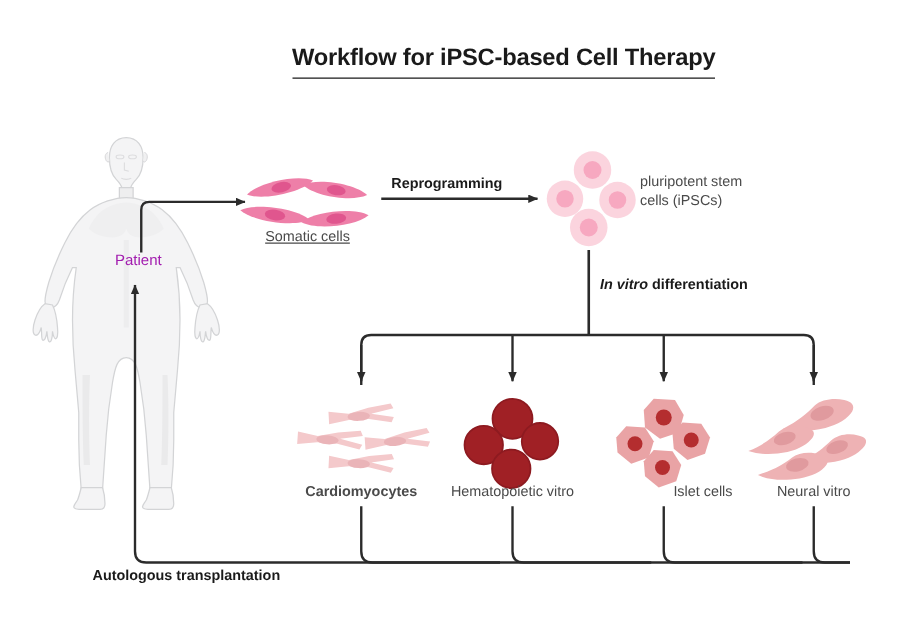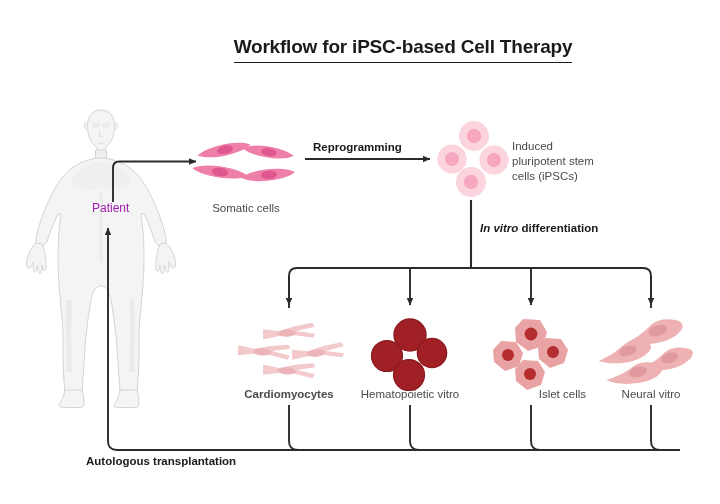--- a/index.html
+++ b/index.html
@@ -285,33 +285,32 @@
     <path d="M410,405 L410,441 Q410,450 419,450 L521,450" fill="none" stroke="#2b2b2b" stroke-width="1.9"></path>
     <path d="M531,405 L531,441 Q531,450 540,450 L642,450" fill="none" stroke="#2b2b2b" stroke-width="1.9"></path>
     <path d="M651,405 L651,441 Q651,450 660,450 L680,450" fill="none" stroke="#2b2b2b" stroke-width="1.9"></path>
 
     <path d="M680,450 L117,450 Q108,450 108,441 L108,228" fill="none" stroke="#2b2b2b" stroke-width="1.9" marker-end="url(#arrowhead)"></path>
   </g>
 </svg>
 
 <div class="patient-label" style="left:92px; top:201px;">Patient</div>
 
-<div class="lbl-center" style="left:186px; top:201px; width:120px;">Somatic cells</div>
+<div class="lbl-center" style="left:186px; top:183px; width:120px;text-decoration:underline;">Somatic cells</div>
 
 <div class="lbl-bold" style="left:313px; top:141px;text-align:right;">Reprogramming</div>
 
 <div class="lbl-multiline" style="left:512px; top:139px;">
-  <div>Induced</div>
   <div>pluripotent stem</div>
   <div>cells (iPSCs)</div>
 </div>
 
 <div class="lbl-bold" style="left:480px; top:222px;"><span class="ital">In vitro</span><span> </span><span>differentiation</span></div>
 
 <div class="lbl-center" style="left:229px; top:387px; width:120px;font-weight:bold;">Cardiomyocytes</div>
 
 <div class="lbl-center" style="left:345px; top:387px; width:130px;">Hematopoietic vitro</div>
 
 <div class="lbl-center" style="left:476px; top:387px; width:110px;text-align:right;">Islet cells</div>
 
 <div class="lbl-center" style="left:596px; top:387px; width:110px;">Neural vitro</div>
 
-<div class="lbl-bold" style="left:86px; top:455px;">Autologous transplantation</div>
+<div class="lbl-bold" style="left:74px; top:455px;">Autologous transplantation</div>
 
 </body></html>

